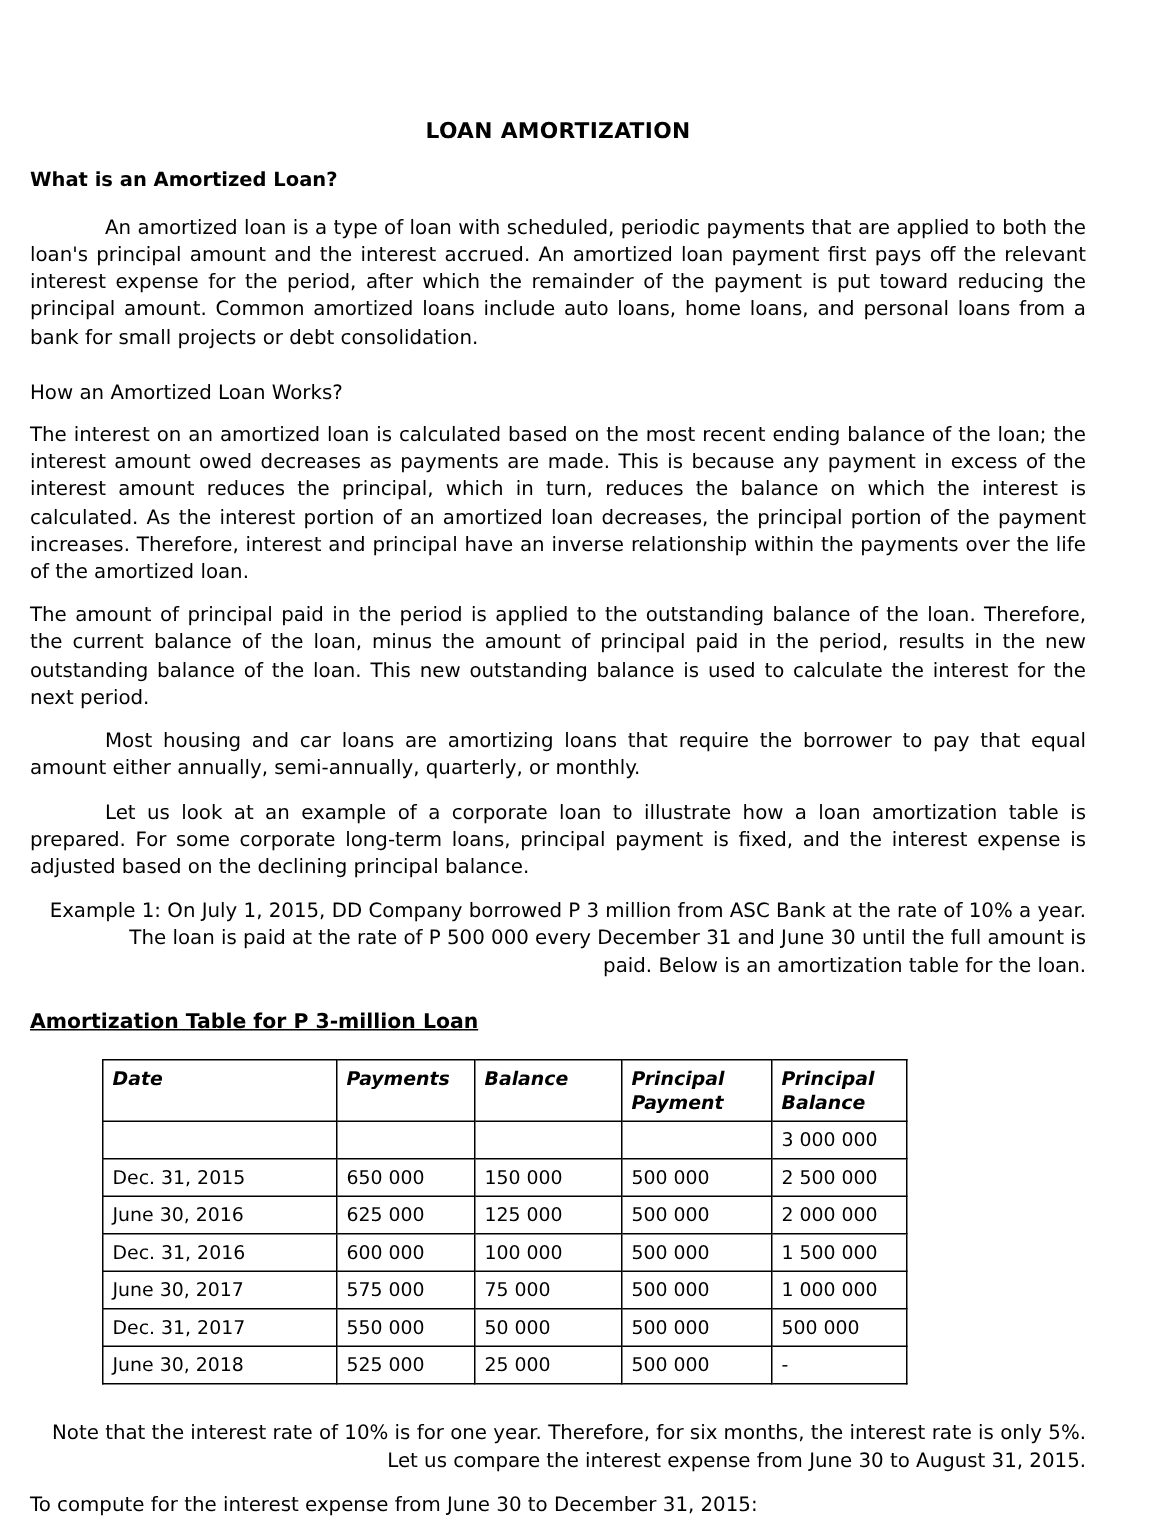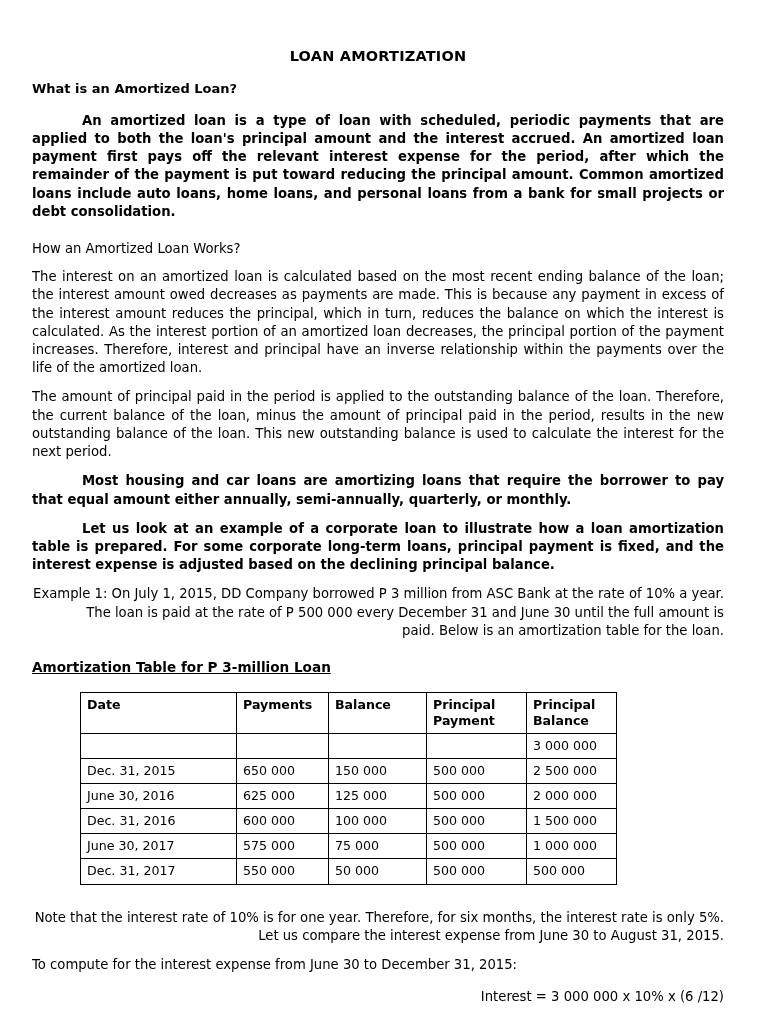--- a/index.html
+++ b/index.html
@@ -12,21 +12,22 @@
     height: 1024px;
     font-family: "DejaVu Sans", sans-serif;
     color: #000000;
     overflow: hidden;
   }
   .page {
     position: relative;
     width: 768px;
     height: 740px;
     box-sizing: border-box;
-    padding: 44px 44px 0 32px;
+    padding: 44px 44px 0 20px;
+    margin-top: 32px;
   }
   .doc-title {
     text-align: center;
     font-weight: bold;
     font-size: 14.5px;
     letter-spacing: 0.2px;
     margin: 4px 0 0 0;
     line-height: 1.2;
   }
   .section-heading {
@@ -43,21 +44,20 @@
   }
   p.body {
     font-size: 13.2px;
     line-height: 1.38;
     text-align: justify;
     margin: 0;
     hyphens: none;
   }
   p.indent-first {
     text-indent: 50px;
-    font-weight: bold;
   }
   p.hanging {
     padding-left: 50px;
     text-indent: -50px;
     text-align: right;
   }
   .gap-sm { height: 11px; }
   .gap-md { height: 14px; }
   .gap-lg { height: 19px; }
   .gap-xl { height: 24px; }
@@ -85,20 +85,21 @@
     padding: 4px 6px;
     text-align: left;
     vertical-align: top;
     line-height: 1.28;
     height: 16px;
     box-sizing: border-box;
   }
   table.amort th {
     font-weight: bold;
     height: 40px;
+    font-style: italic;
   }
   table.amort td {
     font-weight: normal;
   }
   .col-date    { width: 156px; }
   .col-pay     { width: 92px; }
   .col-int     { width: 98px; }
   .col-ppay    { width: 100px; }
   .col-pbal    { width: 90px; }
 
@@ -205,20 +206,27 @@
           <td>500 000</td>
           <td>1 000 000</td>
         </tr>
         <tr>
           <td>Dec. 31, 2017</td>
           <td>550 000</td>
           <td>50 000</td>
           <td>500 000</td>
           <td>500 000</td>
         </tr>
+        <tr>
+          <td>June 30, 2018</td>
+          <td>525 000</td>
+          <td>25 000</td>
+          <td>500 000</td>
+          <td>-</td>
+        </tr>
       </tbody>
     </table>
   </div>
 
   <div class="gap-xl"></div>
 
   <p class="body hanging">Note that the interest rate of 10% is for one year. Therefore, for six months, the interest rate is only 5%. Let us compare the interest expense from June 30 to August 31, 2015.</p>
 
   <div class="gap-sm"></div>
 

